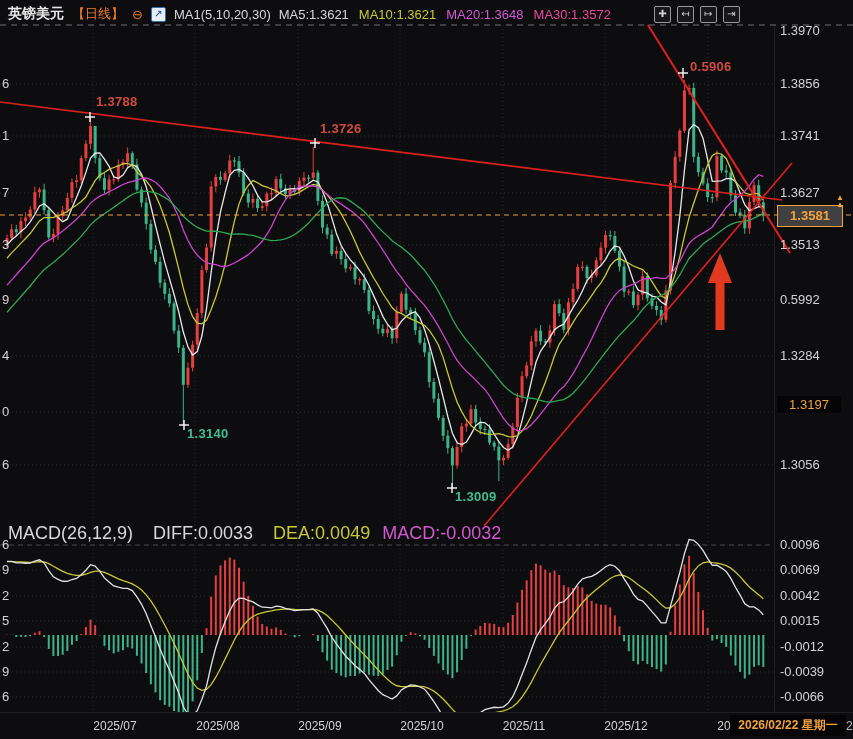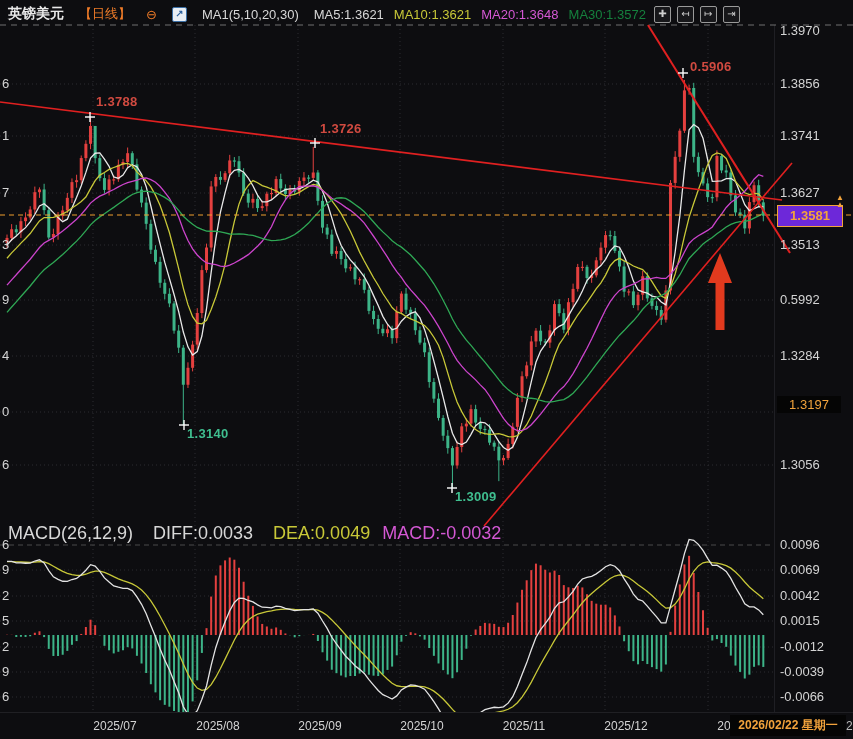--- a/index.html
+++ b/index.html
@@ -1,36 +1,36 @@
 <!DOCTYPE html>
 <html><head>
 <meta charset="utf-8">
 <style>
   html,body{margin:0;padding:0;background:#0b0b0d;}
   #root{position:relative;width:853px;height:739px;background:#0d0d10;overflow:hidden;
         font-family:"Liberation Sans","DejaVu Sans",sans-serif;}
   svg{position:absolute;left:0;top:0;z-index:5;}
-  .hdr{position:absolute;top:5px;left:8px;display:flex;align-items:center;gap:15px;
+  .hdr{position:absolute;top:5px;left:8px;display:flex;align-items:center;gap:8px;
        font-size:13px;color:#d8d8d8;z-index:12;white-space:nowrap;}
   .sym{font-size:14px;font-weight:bold;color:#e9e9e9;}
   .period{color:#f07c28;}
   .collapse{color:#f07c28;font-size:13px;}
   .chicon{width:13px;height:13px;background:#e8eef5;border:1px solid #3a6ea5;border-radius:2px;
           color:#2a5f9e;font-size:10px;line-height:12px;text-align:center;font-weight:bold;}
   .toolbar{position:absolute;top:6px;left:654px;display:flex;gap:6px;z-index:12;}
   .tbtn{width:15px;height:15px;border:1px solid #9a9a9a;border-radius:2px;background:#17171a;
         color:#cfcfcf;font-size:10px;line-height:14px;text-align:center;cursor:pointer;}
   .mhdr{position:absolute;top:523px;left:8px;display:flex;gap:20px;font-size:18px;
         color:#d8d8d8;z-index:12;white-space:nowrap;}
   .yl{position:absolute;left:780px;font-size:13px;color:#d4d4d4;z-index:8;}
   .ldg{position:absolute;left:2px;font-size:13px;color:#d4d4d4;z-index:8;}
   .xl{position:absolute;top:719px;font-size:12px;color:#d4d4d4;transform:translateX(-50%);z-index:8;}
   .anno{position:absolute;font-weight:bold;font-size:13px;z-index:9;letter-spacing:0.3px;}
   .pricebox{position:absolute;left:777px;top:205px;width:64px;height:20px;line-height:20px;
-        background:#6d28d9;border:1px solid #f2a33c;color:#f2a33c;font-size:13px;font-weight:bold;
+        background:#404040;border:1px solid #f2a33c;color:#f2a33c;font-size:13px;font-weight:bold;
         text-align:center;z-index:11;}
   .pmarks{position:absolute;left:836px;top:195px;color:#f2a33c;font-size:8px;line-height:6px;z-index:12;}
   .pmarks div{height:7px;}
   .lowtag{position:absolute;left:777px;top:396px;width:64px;height:17px;line-height:17px;
         background:#050505;color:#f2a33c;font-size:13px;text-align:center;z-index:11;}
   .datebox{position:absolute;left:730px;top:715px;width:116px;height:21px;line-height:21px;
         background:#050505;color:#f2a33c;font-size:12px;font-weight:bold;text-align:center;z-index:11;}
   .partial{position:absolute;left:846px;top:719px;font-size:12px;color:#b9b9b9;z-index:7;}
   .wm{position:absolute;left:683px;top:672px;font-size:38px;color:#c9c9c9;opacity:.8;
       letter-spacing:1px;z-index:30;}
@@ -595,21 +595,21 @@
       </g>
       <polygon points="720,253 732,283 724.5,283 724.5,330 715.5,330 715.5,283 708,283" fill="#e23a1e"></polygon>
     </svg>
 
   <div class="hdr">
     <span class="sym">英镑美元</span>
     <span class="period">【日线】</span>
     <span class="collapse">⊖</span>
     <span class="chicon">↗</span>
     <span>MA1(5,10,20,30)</span>
-    <span id="ma-items"><span style="color: rgb(216, 216, 216); margin-right: 10px;">MA5:1.3621</span><span style="color: rgb(200, 200, 56); margin-right: 10px;">MA10:1.3621</span><span style="color: rgb(212, 88, 212); margin-right: 10px;">MA20:1.3648</span><span style="color: #15803d; margin-right: 8px;">MA30:1.3572</span></span>
+    <span id="ma-items"><span style="color: rgb(216, 216, 216); margin-right: 10px;">MA5:1.3621</span><span style="color: rgb(200, 200, 56); margin-right: 10px;">MA10:1.3621</span><span style="color: rgb(212, 88, 212); margin-right: 10px;">MA20:1.3648</span><span style="color: #ec4899; margin-right: 8px;">MA30:1.3572</span></span>
   </div>
 
   <div class="toolbar" id="toolbar">
       <div class="tbtn">✚</div>
       <div class="tbtn">↤</div>
       <div class="tbtn">↦</div>
       <div class="tbtn">⇥</div>
     </div>
 
   <div class="mhdr">

